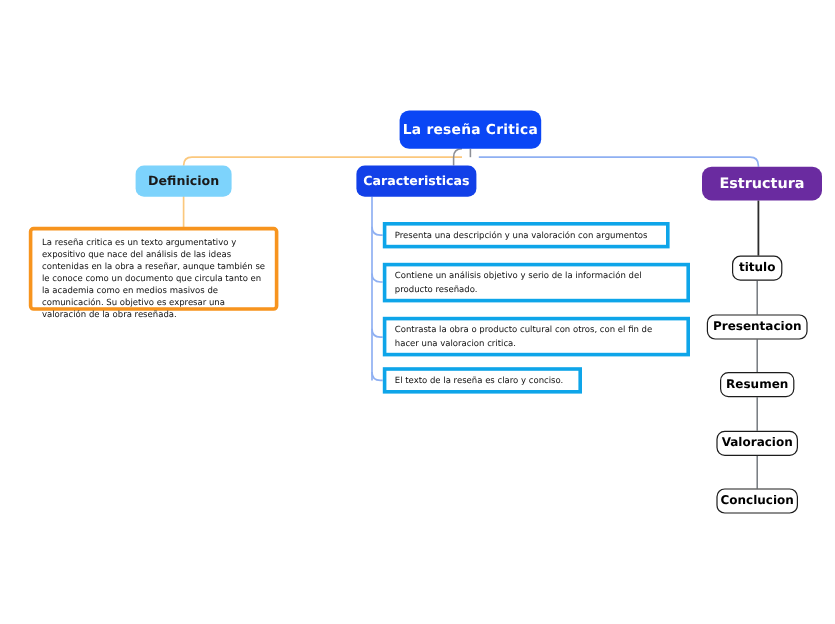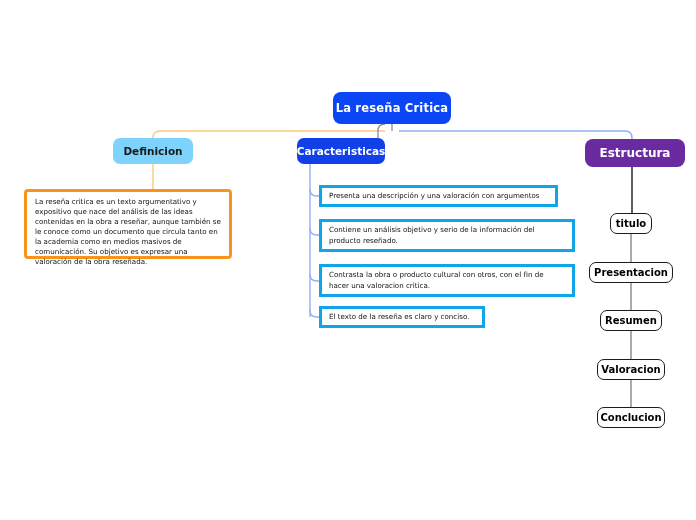--- a/index.html
+++ b/index.html
@@ -56,21 +56,21 @@
     height: 26px;
     background: #7dd3fc;
     border-radius: 7px;
     color: #1a1a1a;
     font-weight: bold;
     font-size: 10.5px;
   }
   .branch-caracteristicas {
     left: 297px;
     top: 138px;
-    width: 88px;
+    width: 100px;
     height: 26px;
     background: #1240e8;
     border-radius: 7px;
     color: #ffffff;
     font-weight: bold;
     font-size: 10.5px;
   }
   .branch-estructura {
     left: 585px;
     top: 139px;

